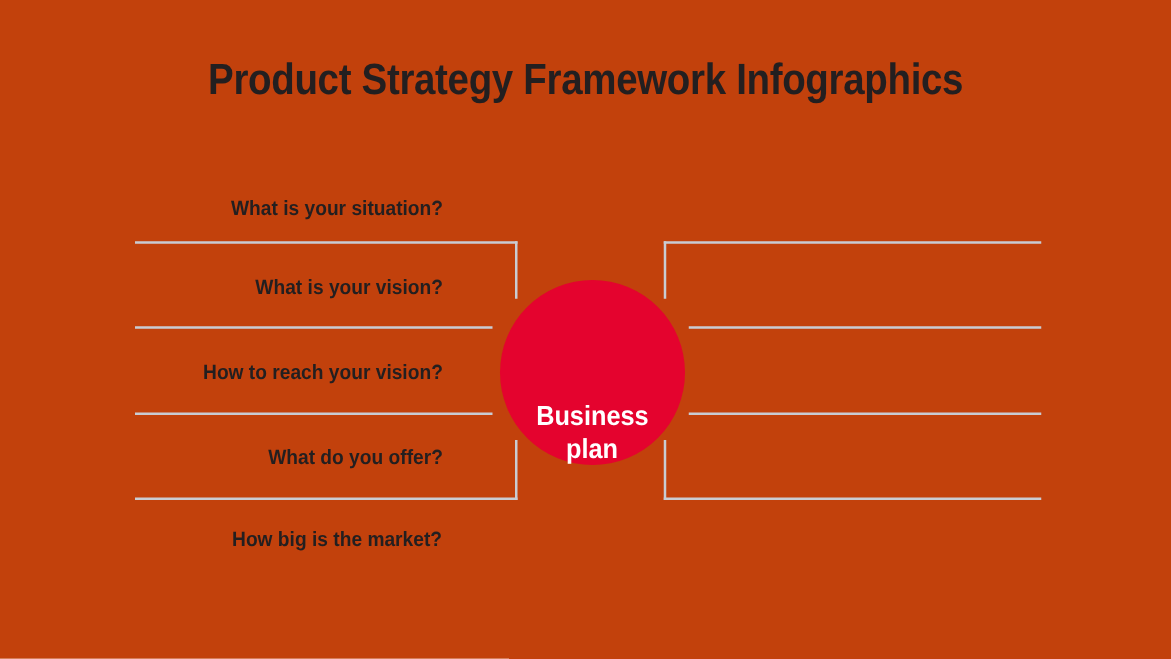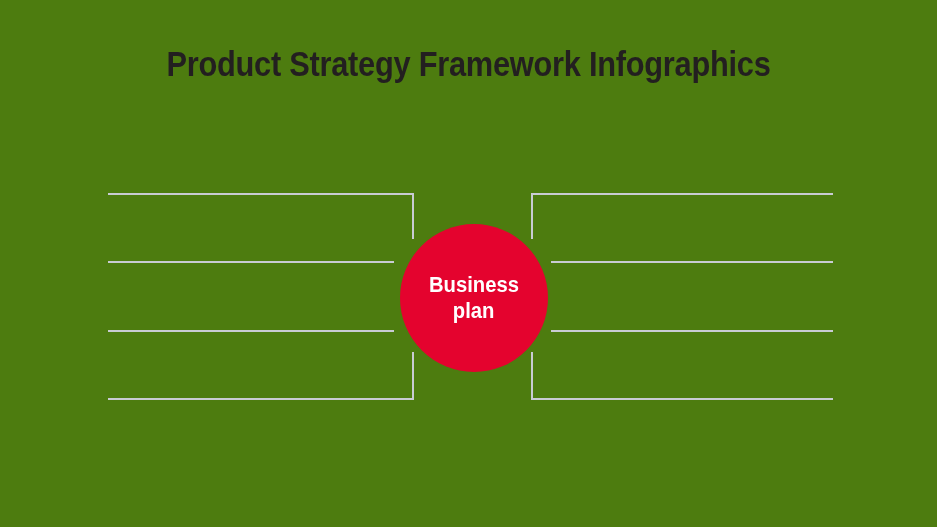--- a/index.html
+++ b/index.html
@@ -10,21 +10,21 @@
     width: 937px;
     height: 527px;
     background: #ffffff;
     font-family: "Liberation Sans", sans-serif;
     overflow: hidden;
   }
   #stage {
     position: relative;
     width: 937px;
     height: 527px;
-    background: #4d7c0f;
+    background: #c2410c;
   }
 
   
   #title {
     position: absolute;
     left: 0;
     top: 44px;
     width: 937px;
     text-align: center;
     font-family: "Liberation Sans Narrow", "Liberation Sans", sans-serif;
@@ -109,21 +109,21 @@
     position: absolute;
     left: 400px;
     top: 224px;
     width: 148px;
     height: 148px;
     border-radius: 50%;
     background: #e4032e;
     display: flex;
     flex-direction: column;
     align-items: center;
-    justify-content: center;
+    justify-content: flex-end;
   }
   #hub .hub-line {
     font-family: "Liberation Sans Narrow", "Liberation Sans", sans-serif;
     font-size: 22px;
     font-weight: bold;
     color: #ffffff;
     line-height: 1.18;
     text-align: center;
     transform: scaleX(0.92);
     white-space: nowrap;
@@ -143,20 +143,27 @@
   <div class="rule-v" id="lv0"></div>
   <div class="rule-v" id="lv1"></div>
 
   <div class="rule-h" id="rh0"></div>
   <div class="rule-h" id="rh1"></div>
   <div class="rule-h" id="rh2"></div>
   <div class="rule-h" id="rh3"></div>
   <div class="rule-v" id="rv0"></div>
   <div class="rule-v" id="rv1"></div>
 
+  <div class="col" id="col-left">
+    <div class="item-label lbl-0">What is your situation?</div>
+    <div class="item-label lbl-1">What is your vision?</div>
+    <div class="item-label lbl-2">How to reach your vision?</div>
+    <div class="item-label lbl-3">What do you offer?</div>
+    <div class="item-label lbl-4">How big is the market?</div>
+  </div>
 
 
   <div id="hub">
     <div class="hub-line">Business</div>
     <div class="hub-line">plan</div>
   </div>
 
 </div>
 
 </body></html>

